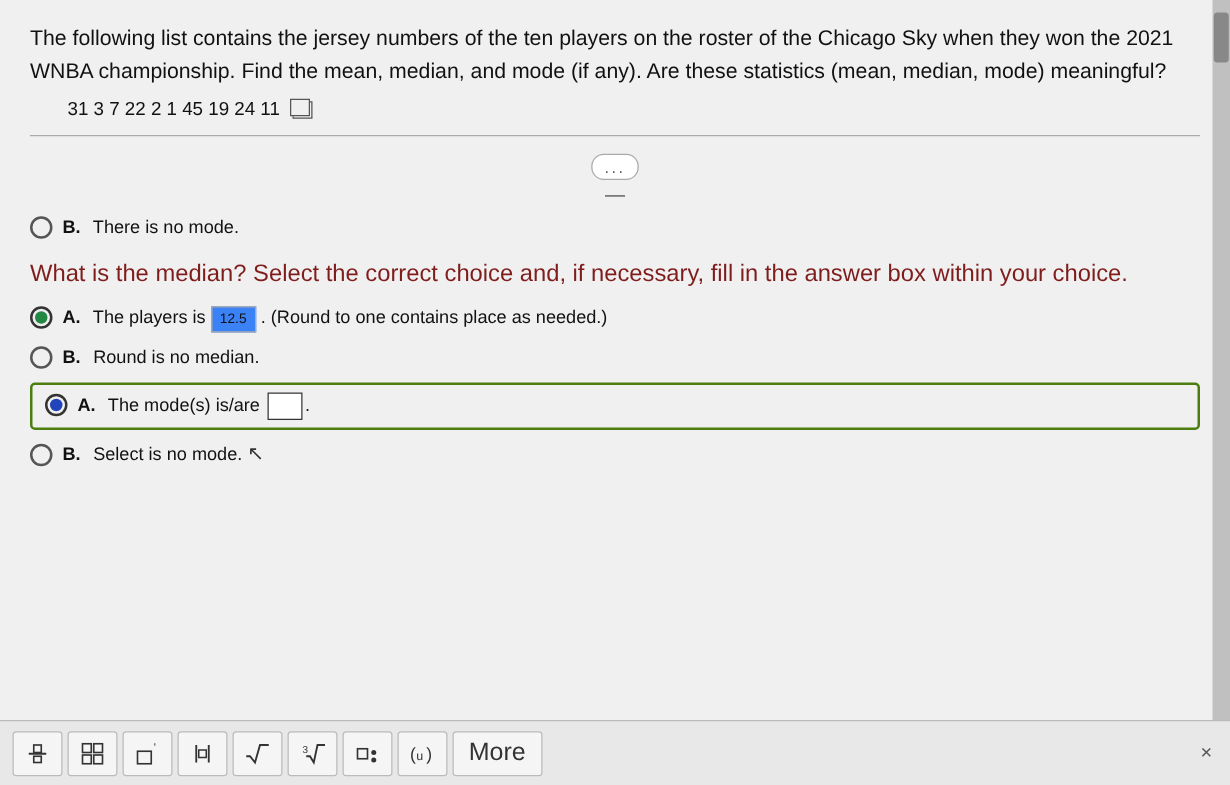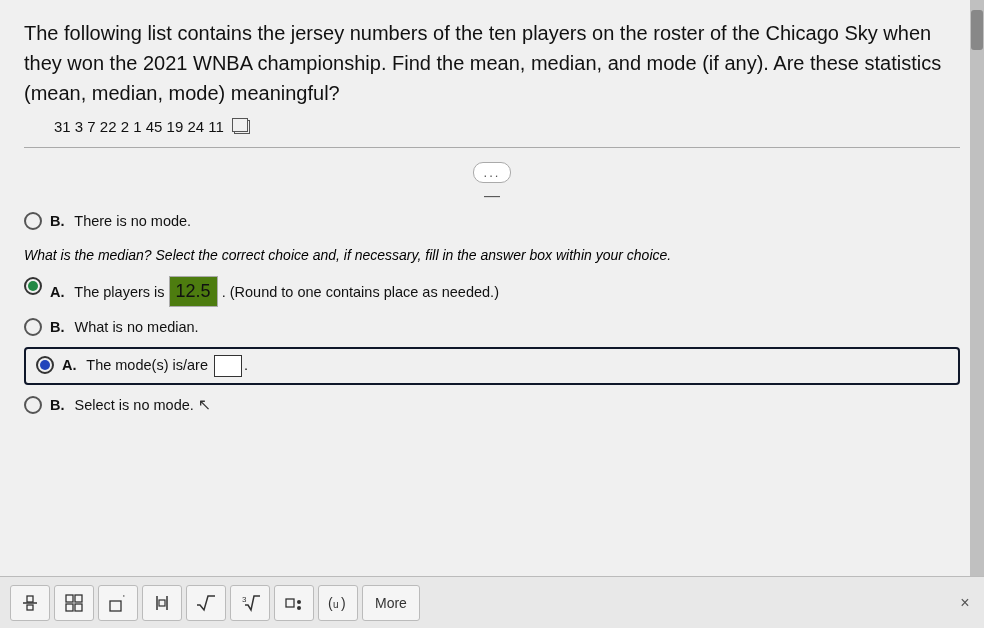--- a/index.html
+++ b/index.html
@@ -14,21 +14,21 @@
       flex-direction: column;
     }
     .main-content {
       background: #f0f0f0;
       flex: 1;
       padding: 18px 24px 10px 24px;
       overflow: hidden;
       position: relative;
     }
     .question-text {
-      font-size: 20px;
+      font-size: 17px;
       line-height: 1.5;
       color: #111;
       margin-bottom: 10px;
     }
     .numbers-line {
       font-size: 15px;
       color: #111;
       margin-left: 30px;
       margin-bottom: 12px;
       display: flex;
@@ -81,21 +81,21 @@
       margin-bottom: 4px;
     }
     .option-row {
       display: flex;
       align-items: flex-start;
       margin-bottom: 6px;
       gap: 8px;
       padding: 2px 0;
     }
     .option-row.selected-box {
-      border: 2px solid #0f172a;
+      border: 2px solid #4d7c0f;
       border-radius: 4px;
       padding: 6px 10px;
       margin-bottom: 8px;
     }
     .radio-circle {
       width: 18px;
       height: 18px;
       border-radius: 50%;
       border: 2px solid #555;
       flex-shrink: 0;
@@ -129,49 +129,48 @@
     }
     .option-label {
       font-size: 14.5px;
       color: #111;
       line-height: 1.5;
     }
     .option-label strong {
       margin-right: 6px;
     }
     .highlighted-box {
-      background: #4d7c0f;
+      background: #3b82f6;
       border: 1.5px solid #aaa;
       padding: 1px 6px;
-      font-size: 18px;
+      font-size: 11px;
       min-width: 36px;
       display: inline-block;
       text-align: center;
     }
     .answer-input {
       border: 1.5px solid #333;
       width: 28px;
       height: 22px;
       display: inline-block;
       vertical-align: middle;
       margin: 0 2px;
       background: #fff;
     }
     .sub-text {
       font-size: 13px;
       color: #333;
       margin-top: 2px;
       padding-left: 26px;
     }
     .section-question {
-      font-size: 14px;
-      color: #000000;
+      font-size: 19px;
+      color: #7f1d1d;
       margin: 10px 0 8px 0;
       line-height: 1.5;
-      font-style: italic;
     }
     .scrollbar {
       position: absolute;
       right: 0;
       top: 0;
       width: 14px;
       height: 100%;
       background: #c0c0c0;
       display: flex;
       flex-direction: column;
@@ -207,21 +206,21 @@
       font-size: 14px;
       color: #333;
     }
     .more-btn {
       background: #f5f5f5;
       border: 1px solid #bbb;
       border-radius: 3px;
       height: 36px;
       padding: 0 12px;
       cursor: pointer;
-      font-size: 14px;
+      font-size: 20px;
       color: #333;
       display: flex;
       align-items: center;
     }
     .close-btn {
       position: absolute;
       right: 10px;
       top: 50%;
       transform: translateY(-50%);
       width: 18px;
@@ -279,21 +278,21 @@
       <span>The players is</span>
       <span class="highlighted-box">12.5</span>
       <span>. (Round to one contains place as needed.)</span>
     </span>
   </div>
 
   <div class="option-row">
     <div class="radio-circle"></div>
     <span class="option-label">
       <strong>B.</strong>
-      <span>What is no median.</span>
+      <span>Round is no median.</span>
     </span>
   </div>
 
 
   <div class="option-row selected-box">
     <div class="radio-circle checked"></div>
     <div>
       <span class="option-label">
         <strong>A.</strong>
         <span>The mode(s) is/are</span>

